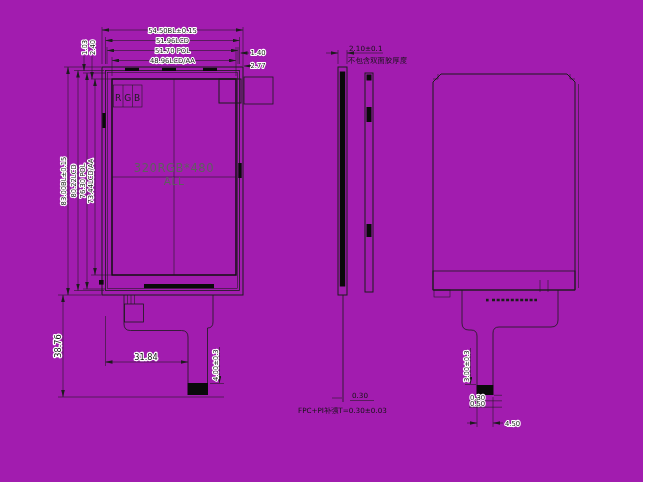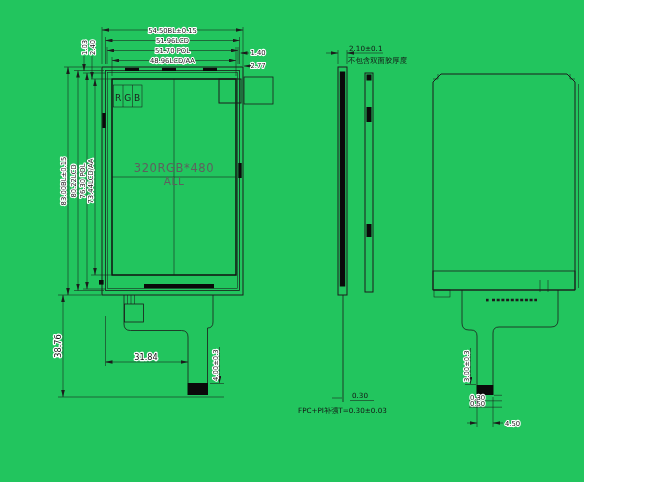--- a/index.html
+++ b/index.html
@@ -1,16 +1,16 @@
 <!DOCTYPE html>
 <html><head>
 <meta charset="utf-8">
 <style>
   html,body{margin:0;padding:0;background:#ffffff;}
-  .canvas{position:relative;width:584px;height:482px;background:#22c55e;overflow:hidden;}
+  .canvas{position:relative;width:643px;height:482px;background:#a21caf;overflow:hidden;}
   svg{display:block;}
   .ln{stroke:#1c1c1c;stroke-width:1;fill:none;}
   .thin{stroke:#1c1c1c;stroke-width:0.55;fill:none;}
   .med{stroke:#1c1c1c;stroke-width:0.8;fill:none;}
   .thick{stroke:#111;stroke-width:1.5;fill:none;}
   .dim{font-family:"DejaVu Sans",sans-serif;font-size:6.8px;fill:#141414;
        paint-order:stroke;stroke:#ffffff;stroke-width:2.2px;stroke-linejoin:round;}
   .dim2{font-family:"DejaVu Sans",sans-serif;font-size:8.2px;fill:#141414;
        paint-order:stroke;stroke:#ffffff;stroke-width:2.4px;stroke-linejoin:round;}
   .note{font-family:"DejaVu Sans",sans-serif;font-size:7.2px;fill:#141414;}

